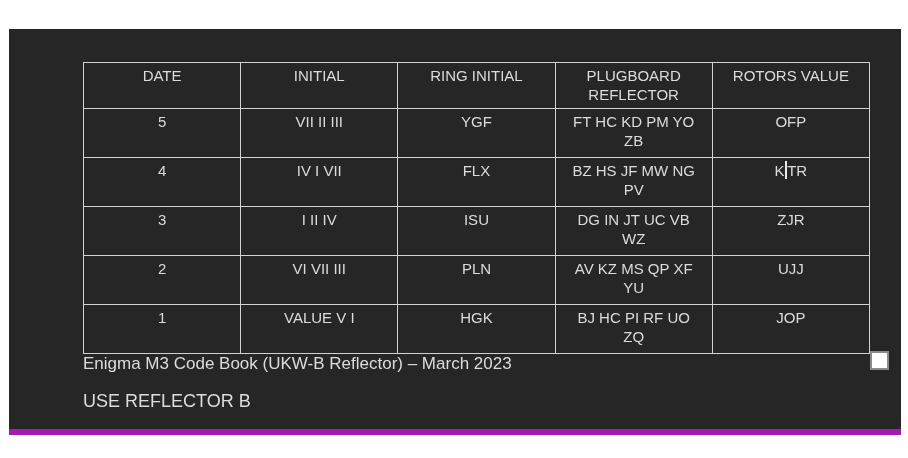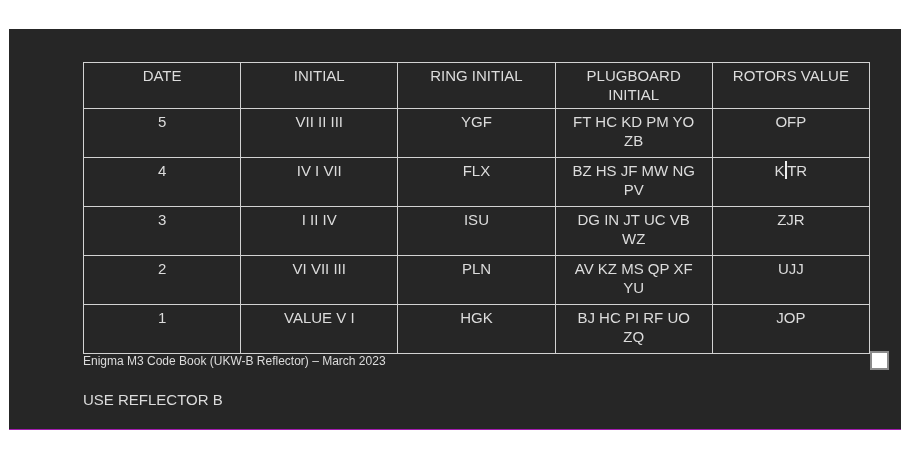--- a/index.html
+++ b/index.html
@@ -11,21 +11,21 @@
     font-family: "Liberation Sans", "DejaVu Sans", sans-serif;
     overflow: hidden;
   }
   .page-panel {
     position: absolute;
     left: 9px;
     top: 29px;
     width: 892px;
     height: 400px;
     background: #262626;
-    border-bottom: 1px solid #a21caf;
+    border-bottom: 6px solid #a21caf;
   }
   .table-wrap {
     position: absolute;
     left: 74px;
     top: 33px;
   }
   table.codebook {
     border-collapse: collapse;
     table-layout: fixed;
     width: 787px;
@@ -51,29 +51,29 @@
     width: 1.5px;
     height: 18px;
     background: #ededed;
     vertical-align: -3px;
     margin: 0 0.5px;
   }
   .caption-line {
     position: absolute;
     left: 74px;
     top: 325px;
-    font-size: 12px;
+    font-size: 17px;
     color: #dcdcdc;
     white-space: nowrap;
   }
   .note-line {
     position: absolute;
     left: 74px;
     top: 362px;
-    font-size: 15px;
+    font-size: 18px;
     color: #dcdcdc;
     white-space: nowrap;
   }
   .resize-handle {
     position: absolute;
     left: 861px;
     top: 322px;
     width: 15px;
     height: 15px;
     background: #ffffff;
@@ -86,21 +86,21 @@
 <div class="page-panel">
 
   <div class="table-wrap">
     <table class="codebook">
       <tbody>
         <tr class="hdr">
           <th>DATE</th>
           <th>INITIAL</th>
           <th>RING INITIAL</th>
           <th>PLUGBOARD
-INITIAL</th>
+REFLECTOR</th>
           <th>ROTORS VALUE</th>
         </tr>
 
         <tr class="row">
           <td>5</td>
           <td>VII II III</td>
           <td>YGF</td>
           <td>FT HC KD PM YO
 ZB</td>
           <td>OFP</td>

